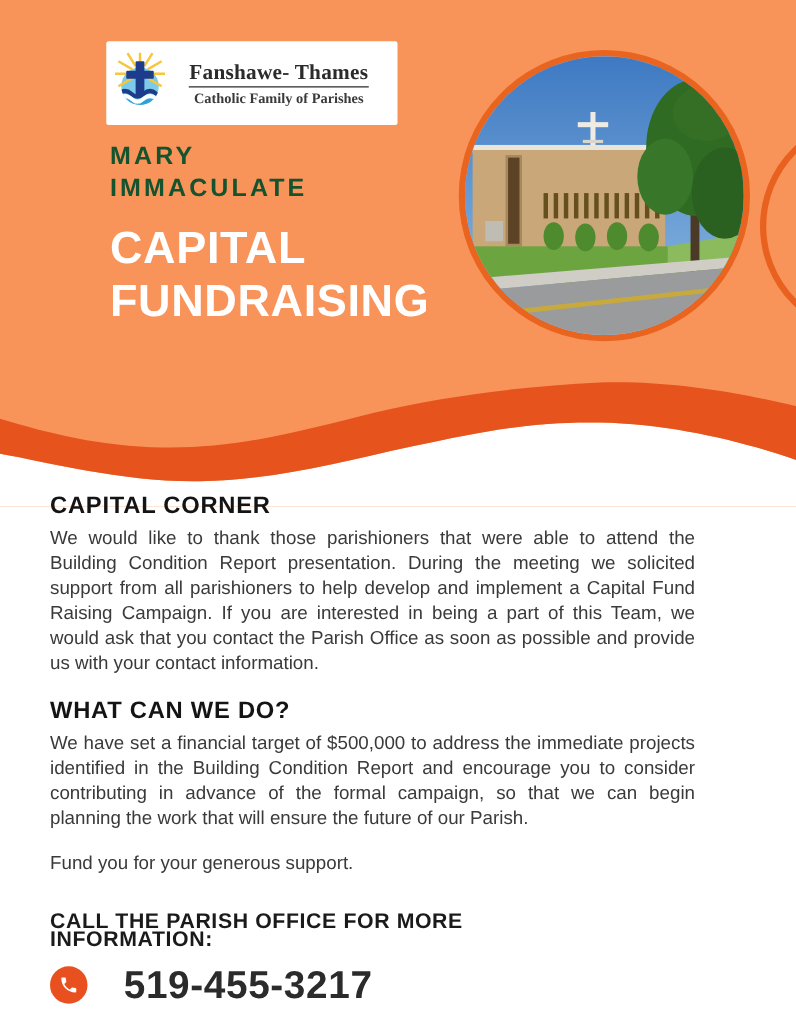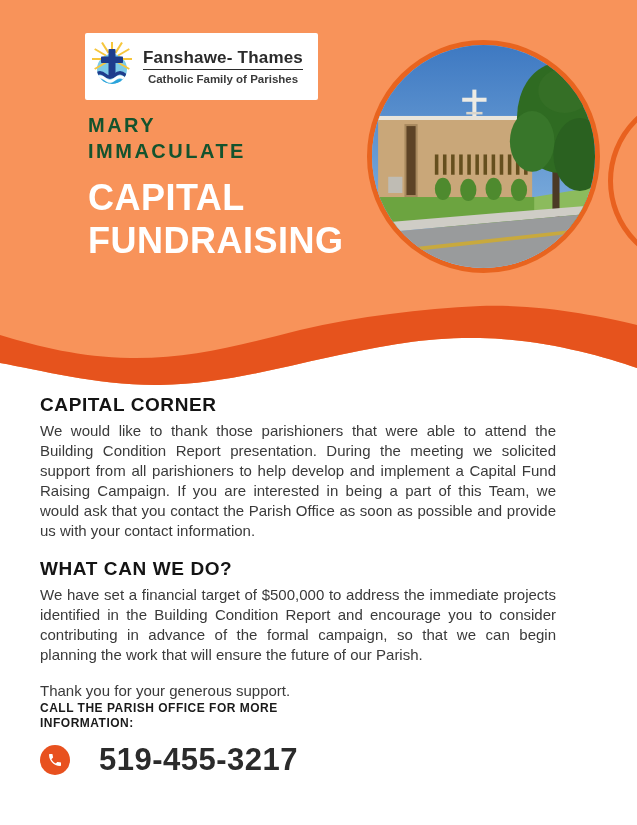--- a/index.html
+++ b/index.html
@@ -16,21 +16,21 @@
   }
   .deco-ring {
     position:absolute; left:608px; top:93px; width:176px; height:176px;
     border-radius:50%; border:5px solid #E8611F; background:#F8935A;
   }
   .wave-svg { position:absolute; left:0; top:285px; width:637px; height:120px; display:block; }
 
   .logo-card {
     position:absolute; left:85px; top:33px; width:233px; height:67px;
     background:#ffffff; border-radius:2px;
-    display:flex; align-items:center;
+    display:flex; align-items:center;font-family:Liberation Serif, serif;
   }
   .logo-icon { width:44px; height:50px; margin-left:5px; flex:0 0 auto; }
   .logo-text { flex:1; text-align:center; padding-right:6px; }
   .logo-title {
     display:inline-block; font-size:17px; font-weight:bold; color:#2B2B2B;
     border-bottom:1.5px solid #2B2B2B; padding-bottom:1px; letter-spacing:0.2px;
   }
   .logo-subtitle { font-size:11.5px; font-weight:bold; color:#3A3A3A; margin-top:3px; }
 
   .parish-name {
@@ -51,21 +51,21 @@
   .content { position:absolute; left:40px; top:394px; width:516px; color:#3A3A3A; }
   .content h2 {
     font-size:19px; font-weight:bold; color:#141414; letter-spacing:0.6px;
     margin:0 0 5px 0; line-height:22px;
   }
   .content h2.second { margin-top:17px; }
   .content p { font-size:15px; line-height:20px; text-align:justify; }
   .content p.closing { margin-top:16px; text-align:left; }
 
   .contact-label {
-    font-size:12px; font-weight:bold; color:#1A1A1A;
+    margin-top:28px; font-size:17px; font-weight:bold; color:#1A1A1A;
     letter-spacing:0.5px; line-height:15px;
   }
   .phone-row { margin-top:11px; display:flex; align-items:center; }
   .phone-badge {
     width:30px; height:30px; border-radius:50%; background:#E8511F;
     display:flex; align-items:center; justify-content:center; flex:0 0 auto;
   }
   .phone-badge svg { width:16px; height:16px; }
   .phone-number {
     margin-left:29px; font-size:31px; font-weight:bold; color:#2B2B2B; letter-spacing:0.5px;
@@ -183,21 +183,21 @@
     </svg>
   </div>
 
   <main class="content">
 
     <h2>CAPITAL CORNER</h2>
     <p>We would like to thank those parishioners that were able to attend the Building Condition Report presentation.  During the meeting we solicited support from all parishioners to help develop and implement a Capital Fund Raising Campaign. If you are interested in being a part of this Team, we would ask that you contact the Parish Office as soon as possible and provide us with your contact information.</p>
 
     <h2 class="second">WHAT CAN WE DO?</h2>
     <p>We have set a financial target of $500,000 to address the immediate projects identified in the Building Condition Report and encourage you to consider contributing in advance of the formal campaign, so that we can begin planning the work that will ensure the future of our Parish.</p>
-    <p class="closing">Thank you for your generous support.</p>
+    <p class="closing">Fund you for your generous support.</p>
 
     <div class="contact-label">
       <div>CALL THE PARISH OFFICE FOR MORE</div>
       <div>INFORMATION:</div>
     </div>
 
     <div class="phone-row">
       <span class="phone-badge">
         <svg viewBox="0 0 24 24">
           <path fill="#FFFFFF" d="M6.62 10.79c1.44 2.83 3.76 5.14 6.59 6.59l2.2-2.21c.27-.27.67-.36 1.02-.24 1.12.37 2.33.57 3.57.57.55 0 1 .45 1 1V20c0 .55-.45 1-1 1-9.39 0-17-7.61-17-17 0-.55.45-1 1-1h3.5c.55 0 1 .45 1 1 0 1.25.2 2.45.57 3.57.11.35.03.74-.25 1.02l-2.2 2.2z"></path>

